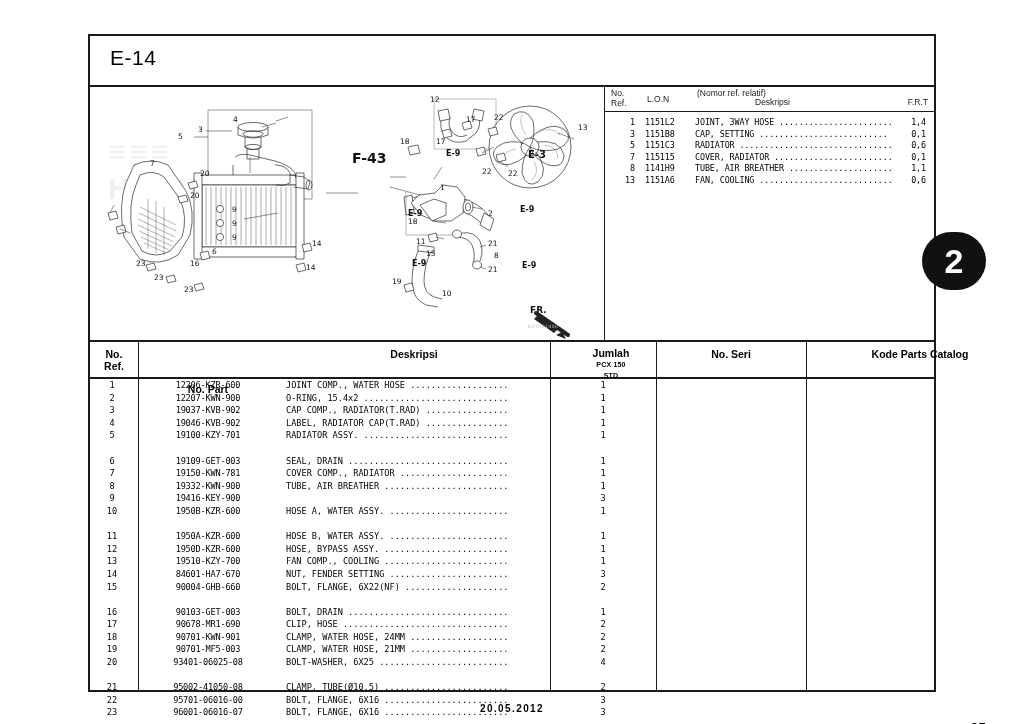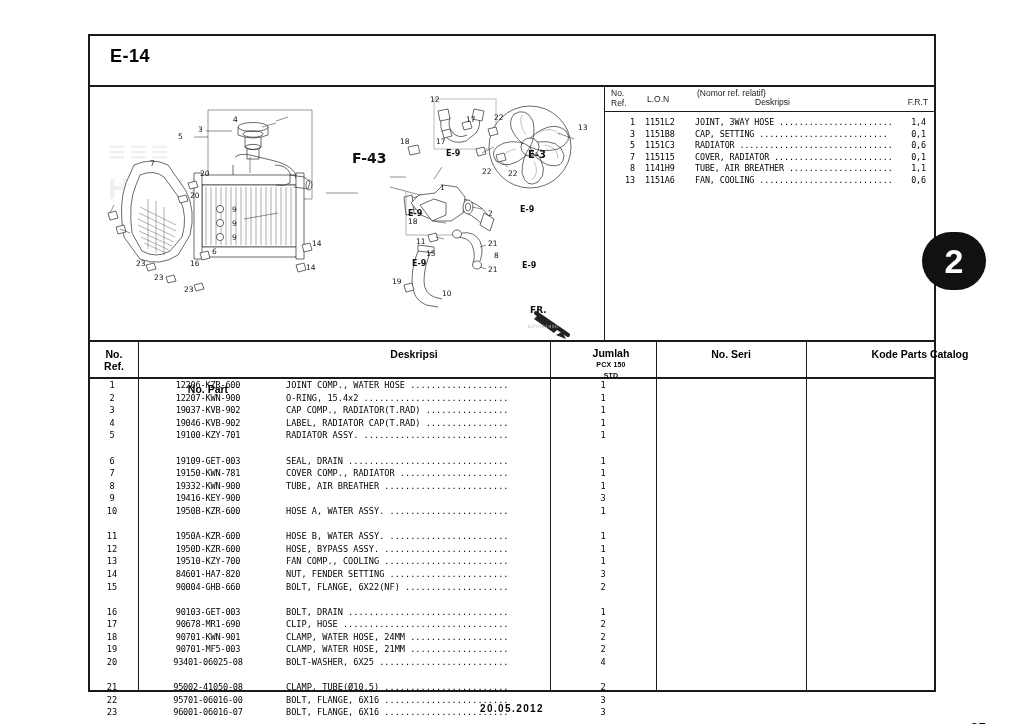--- a/index.html
+++ b/index.html
@@ -35,22 +35,22 @@
   .header-band {
     position: absolute;
     left: 90px; top: 36px;
     width: 844px; height: 51px;
     border-bottom: 2px solid #1a1a1a;
     box-sizing: border-box;
   }
   .code-badge {
     position: absolute;
     left: 20px; top: 10px;
-    font-size: 18px;
-    font-weight: bold;
+    font-size: 21px;
+    font-weight: normal;
     letter-spacing: 0.5px;
   }
   .header-title {
     position: absolute;
     left: 0; top: 10px;
     width: 844px;
     text-align: center;
     font-size: 23px;
     font-weight: bold;
     letter-spacing: 1.2px;
@@ -572,21 +572,21 @@
         <span class="p-qty">1</span>
       </div>
       <div class="prow">
         <span class="p-ref">13</span>
         <span class="p-part">19510-KZY-700</span>
         <span class="p-desc">FAN COMP., COOLING ........................</span>
         <span class="p-qty">1</span>
       </div>
       <div class="prow">
         <span class="p-ref">14</span>
-        <span class="p-part">84601-HA7-820</span>
+        <span class="p-part">84601-HA7-670</span>
         <span class="p-desc">NUT, FENDER SETTING .......................</span>
         <span class="p-qty">3</span>
       </div>
       <div class="prow">
         <span class="p-ref">15</span>
         <span class="p-part">90004-GHB-660</span>
         <span class="p-desc">BOLT, FLANGE, 6X22(NF) ....................</span>
         <span class="p-qty">2</span>
       </div>
       <div class="pgap"></div>

